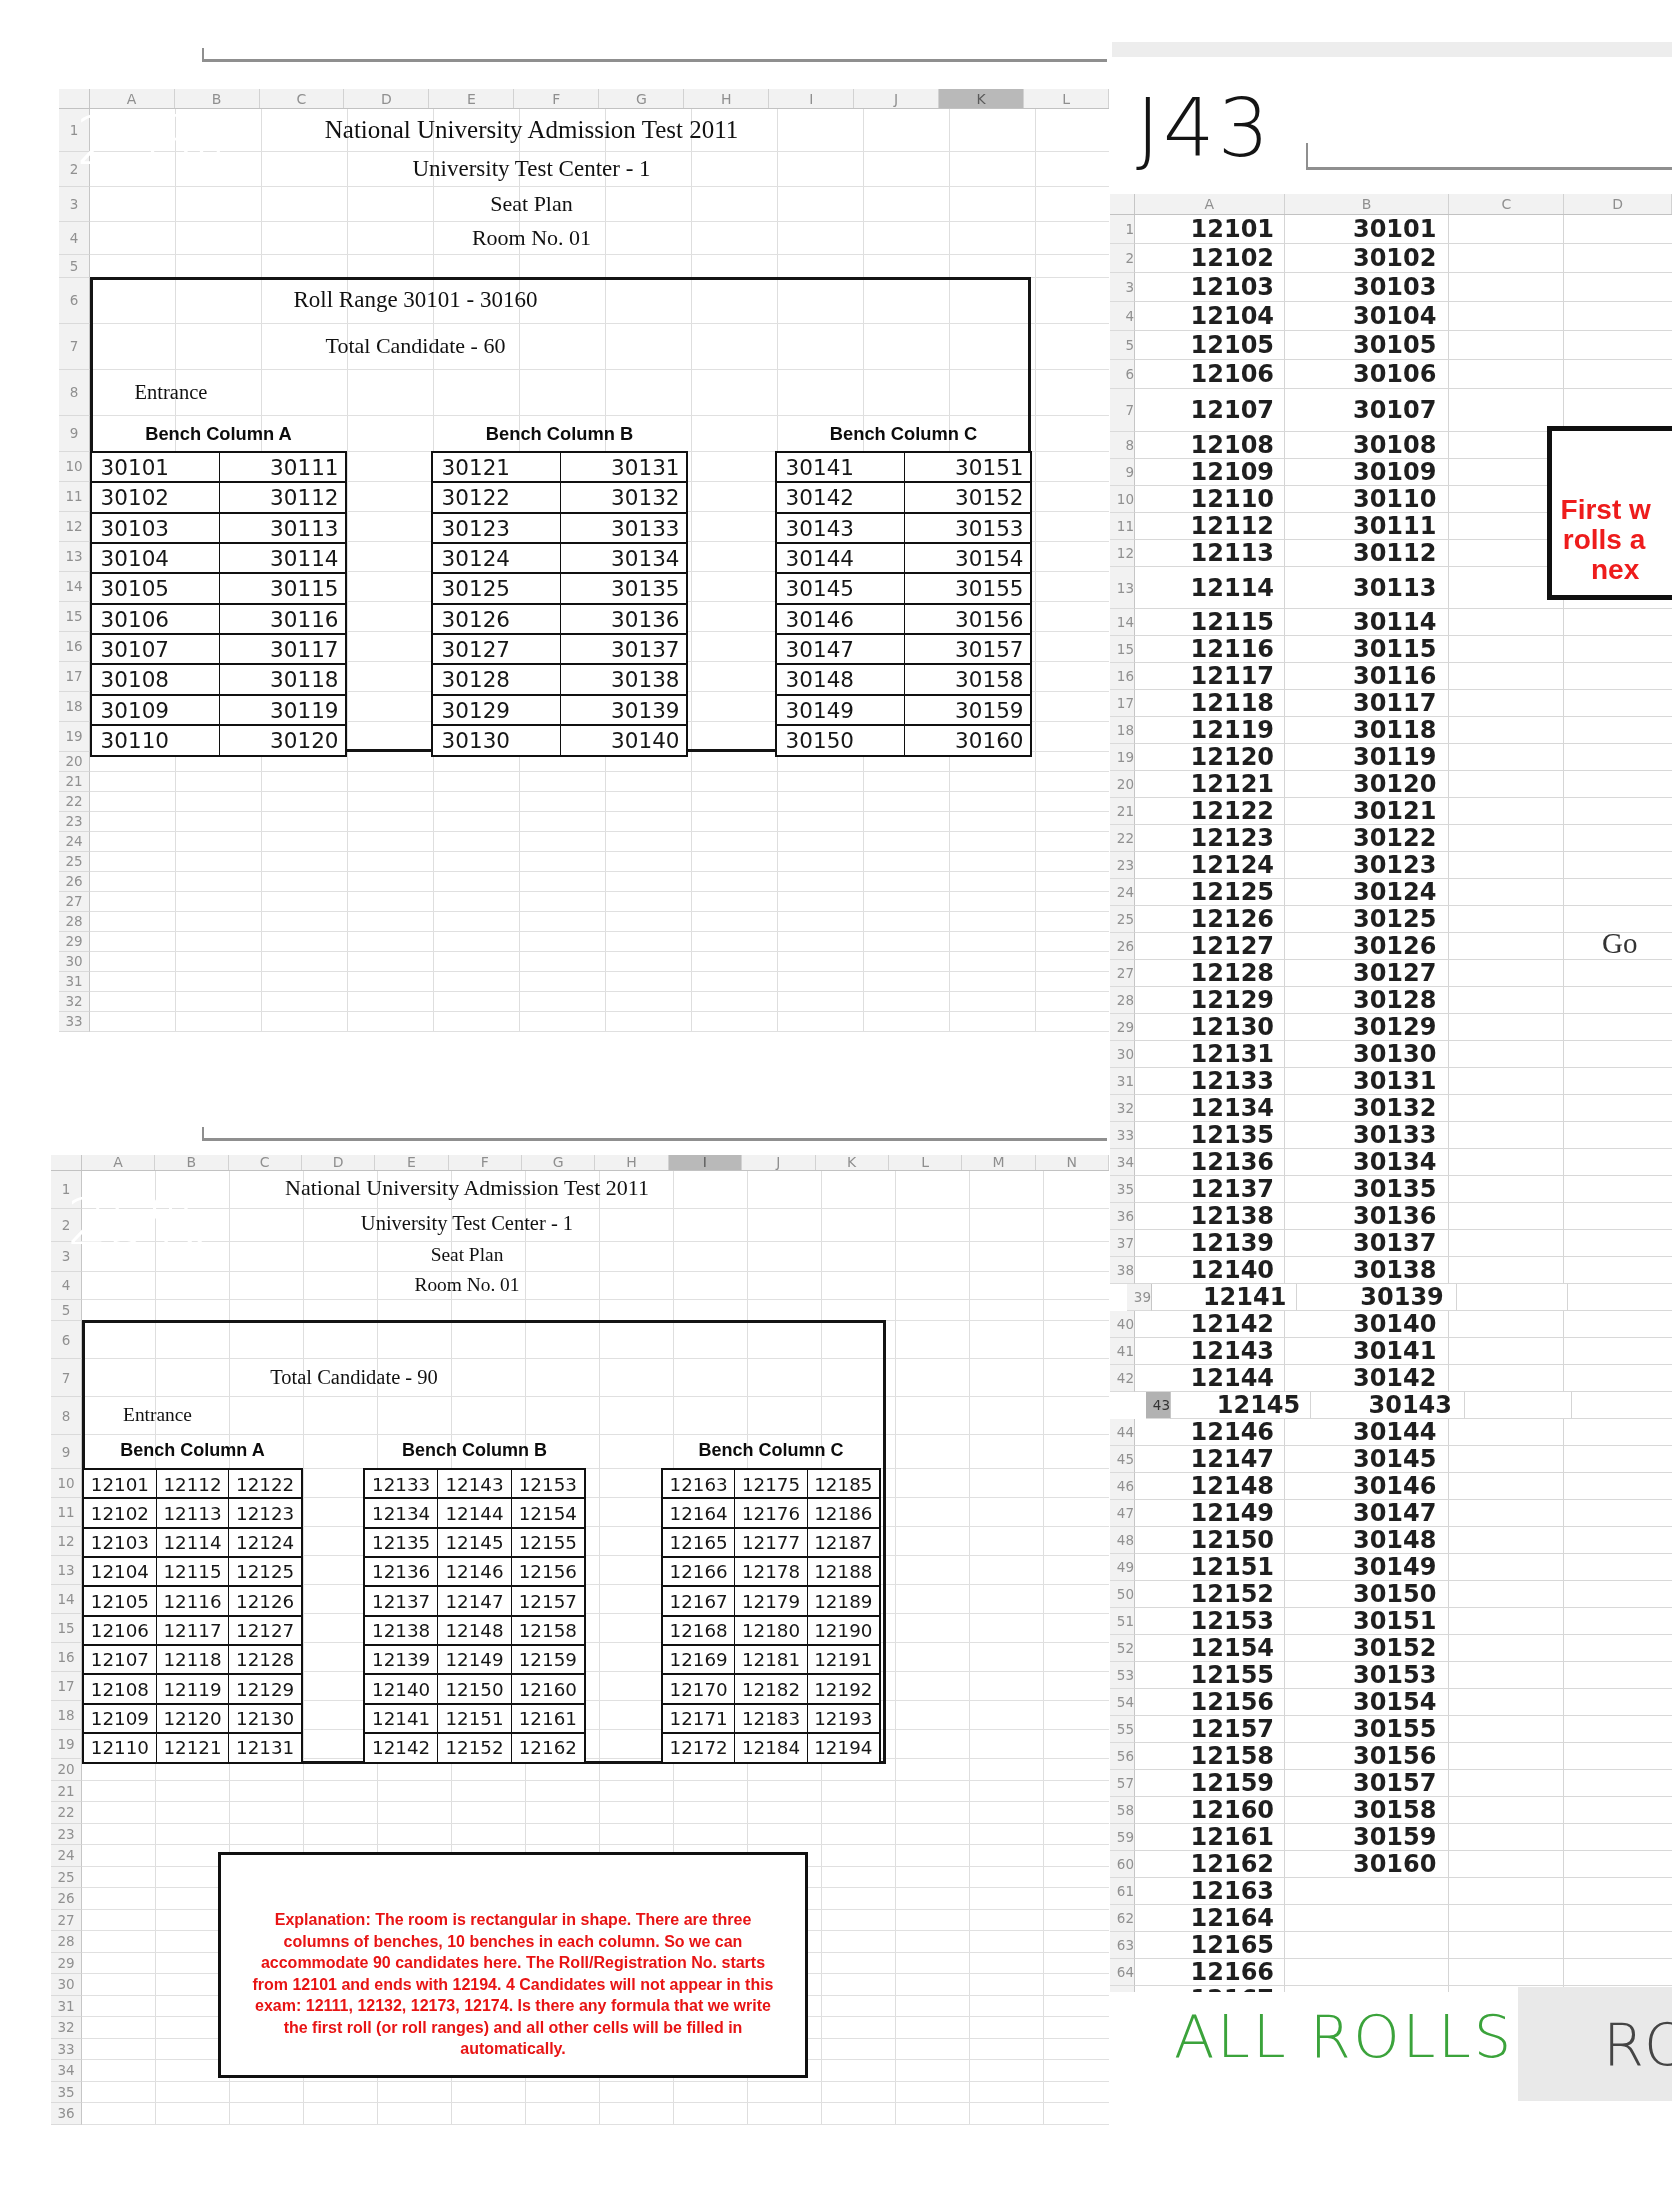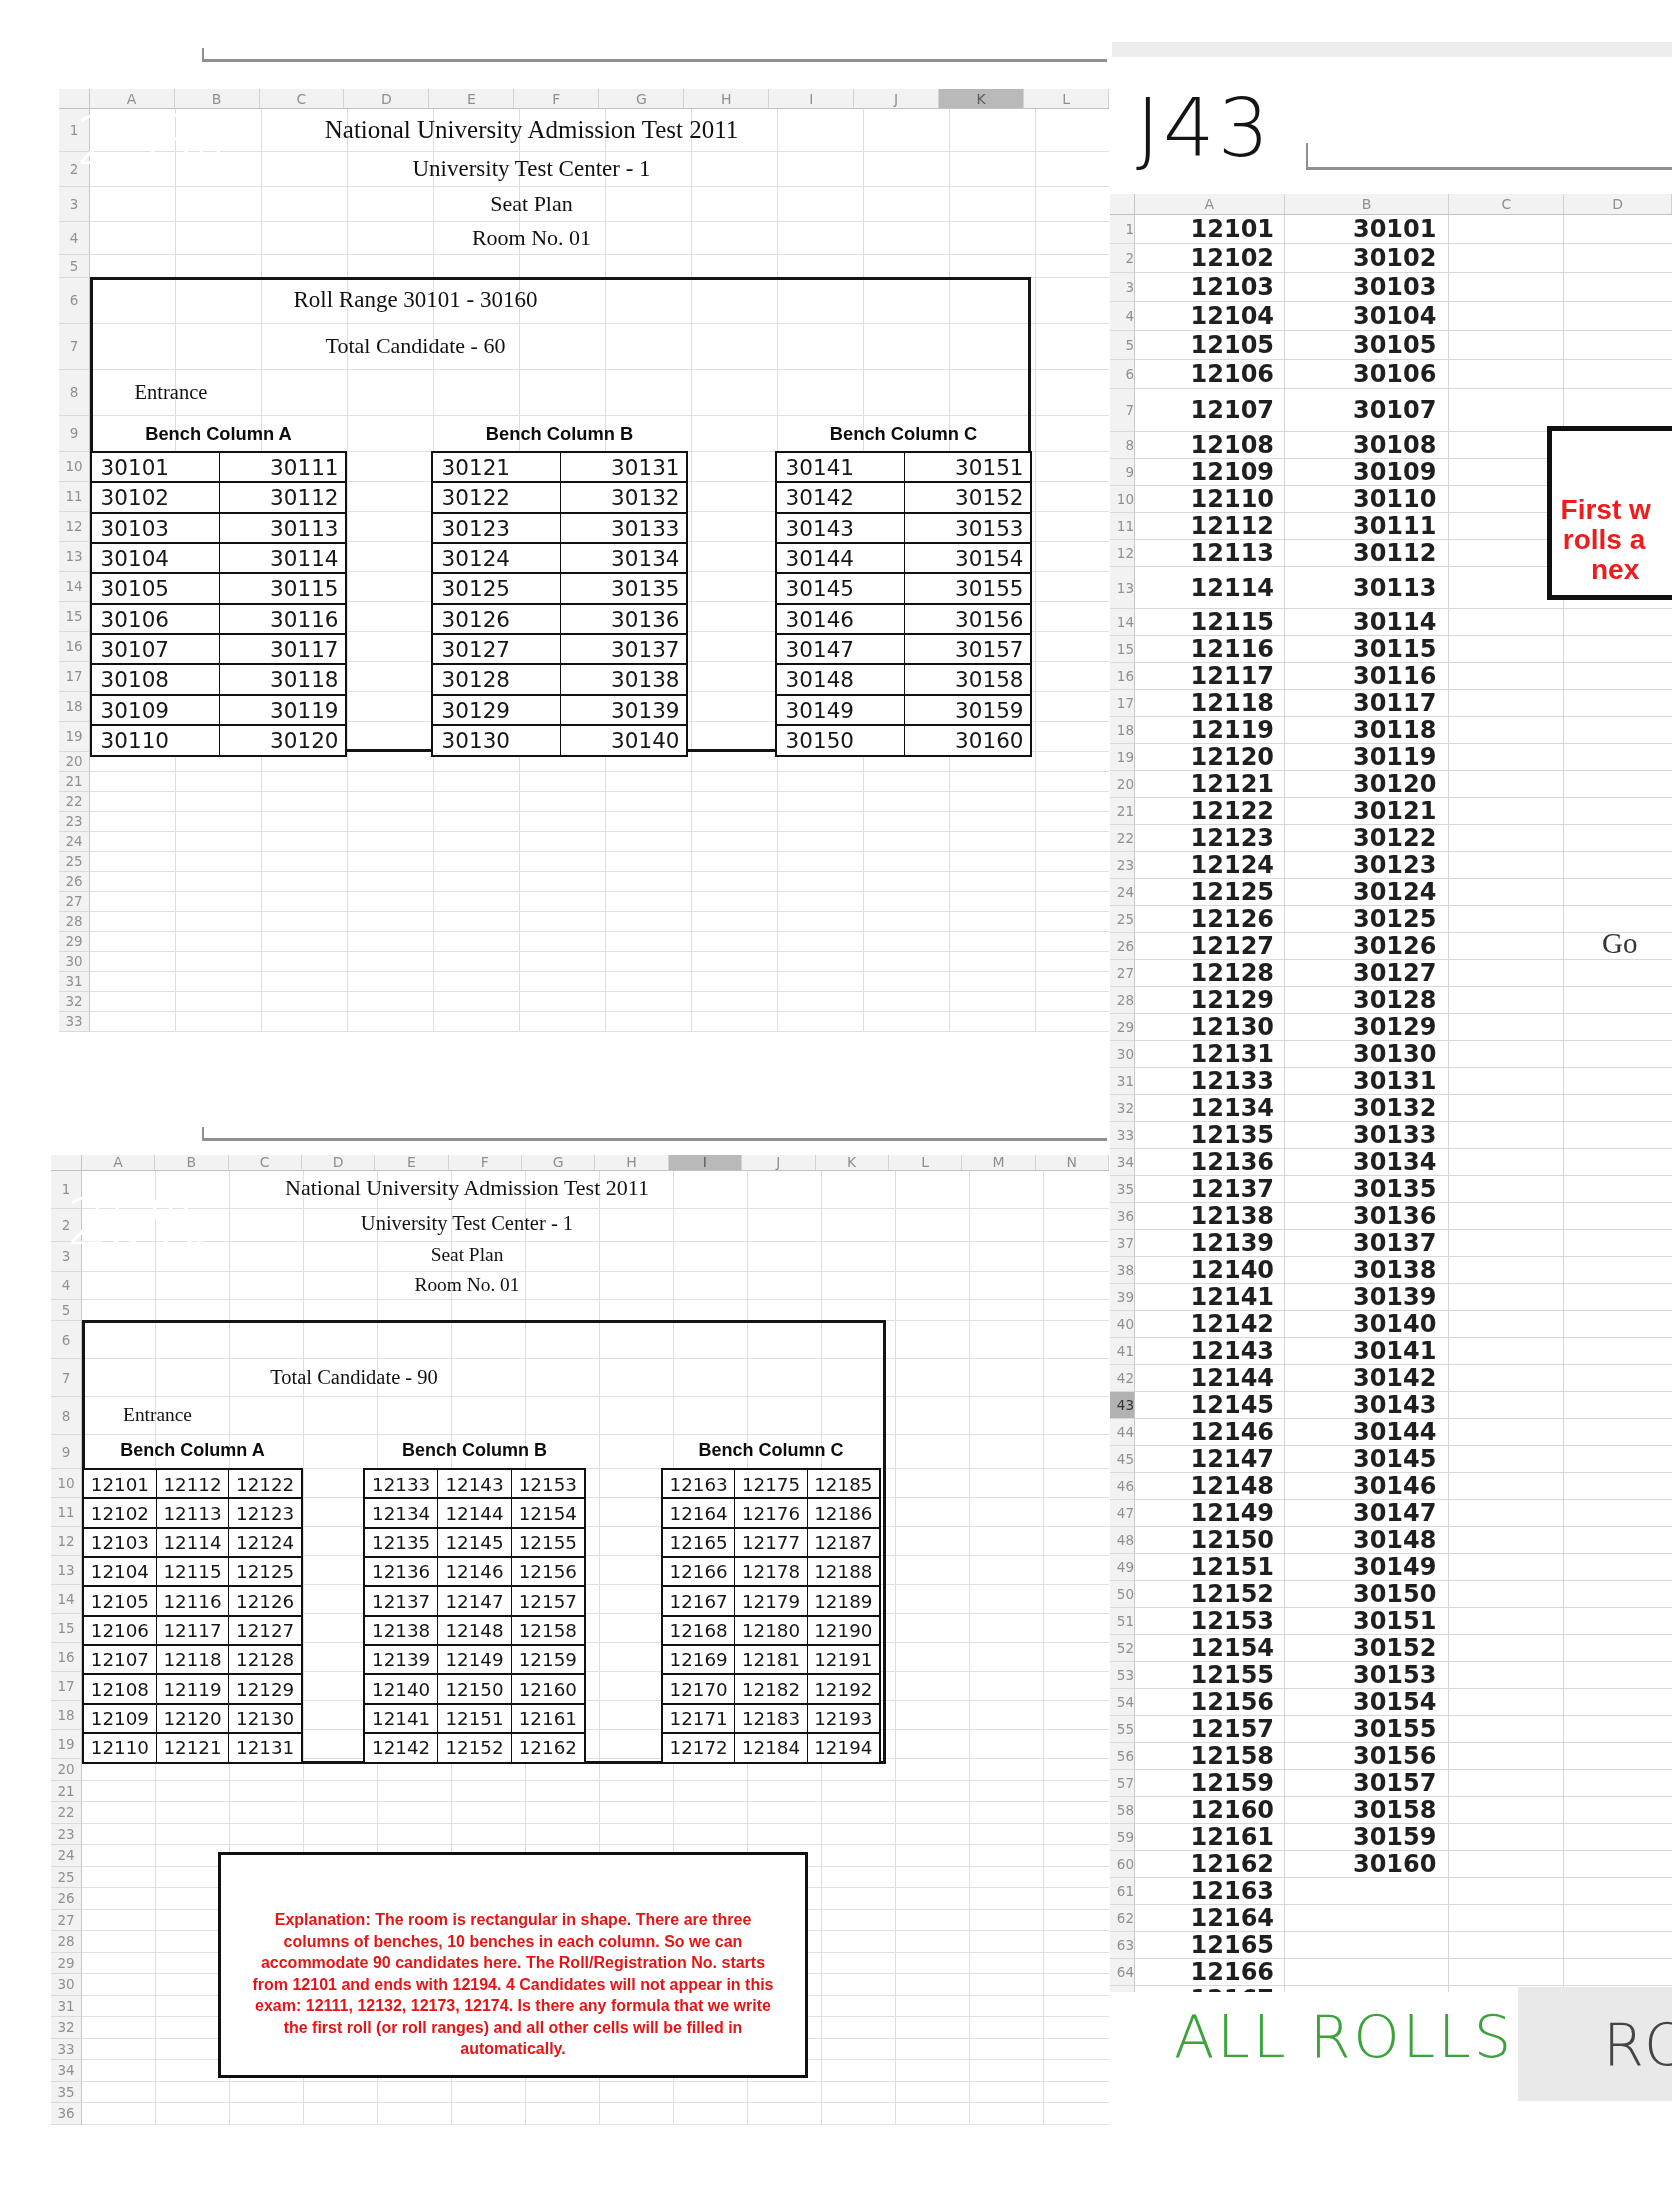--- a/index.html
+++ b/index.html
@@ -965,21 +965,21 @@
         <div class="rcell" style="width: 115px;"></div>
         <div class="rcell" style="width: 108px; border-right: none;"></div>
       </div>
       <div class="rrow" style="height: 27px;">
         <div class="row-stub" style="width: 25px; justify-content: flex-end;">38</div>
         <div class="rcell" style="width: 150px; padding-right: 9.7px;">12140</div>
         <div class="rcell" style="width: 165px; padding-right: 12px;">30138</div>
         <div class="rcell" style="width: 115px;"></div>
         <div class="rcell" style="width: 108px; border-right: none;"></div>
       </div>
-      <div class="rrow" style="height: 27px;">
+      <div class="rrow" style="height: 27px; margin-left: 17px;">
         <div class="row-stub" style="width: 25px; justify-content: flex-end;">39</div>
         <div class="rcell" style="width: 150px; padding-right: 9.7px;">12141</div>
         <div class="rcell" style="width: 165px; padding-right: 12px;">30139</div>
         <div class="rcell" style="width: 115px;"></div>
         <div class="rcell" style="width: 108px; border-right: none;"></div>
       </div>
       <div class="rrow" style="height: 27px;">
         <div class="row-stub" style="width: 25px; justify-content: flex-end;">40</div>
         <div class="rcell" style="width: 150px; padding-right: 9.7px;">12142</div>
         <div class="rcell" style="width: 165px; padding-right: 12px;">30140</div>
@@ -994,21 +994,21 @@
         <div class="rcell" style="width: 108px; border-right: none;"></div>
       </div>
       <div class="rrow" style="height: 27px;">
         <div class="row-stub" style="width: 25px; justify-content: flex-end;">42</div>
         <div class="rcell" style="width: 150px; padding-right: 9.7px;">12144</div>
         <div class="rcell" style="width: 165px; padding-right: 12px;">30142</div>
         <div class="rcell" style="width: 115px;"></div>
         <div class="rcell" style="width: 108px; border-right: none;"></div>
       </div>
       <div class="rrow" style="height: 27px;">
-        <div class="row-stub sel" style="width: 25px; justify-content: flex-end;">43</div>
+        <div class="row-stub sel" style="width: 25px; justify-content: flex-end; margin-left: 36px;">43</div>
         <div class="rcell" style="width: 150px; padding-right: 9.7px;">12145</div>
         <div class="rcell" style="width: 165px; padding-right: 12px;">30143</div>
         <div class="rcell" style="width: 115px;"></div>
         <div class="rcell" style="width: 108px; border-right: none;"></div>
       </div>
       <div class="rrow" style="height: 27px;">
         <div class="row-stub" style="width: 25px; justify-content: flex-end;">44</div>
         <div class="rcell" style="width: 150px; padding-right: 9.7px;">12146</div>
         <div class="rcell" style="width: 165px; padding-right: 12px;">30144</div>
         <div class="rcell" style="width: 115px;"></div>

